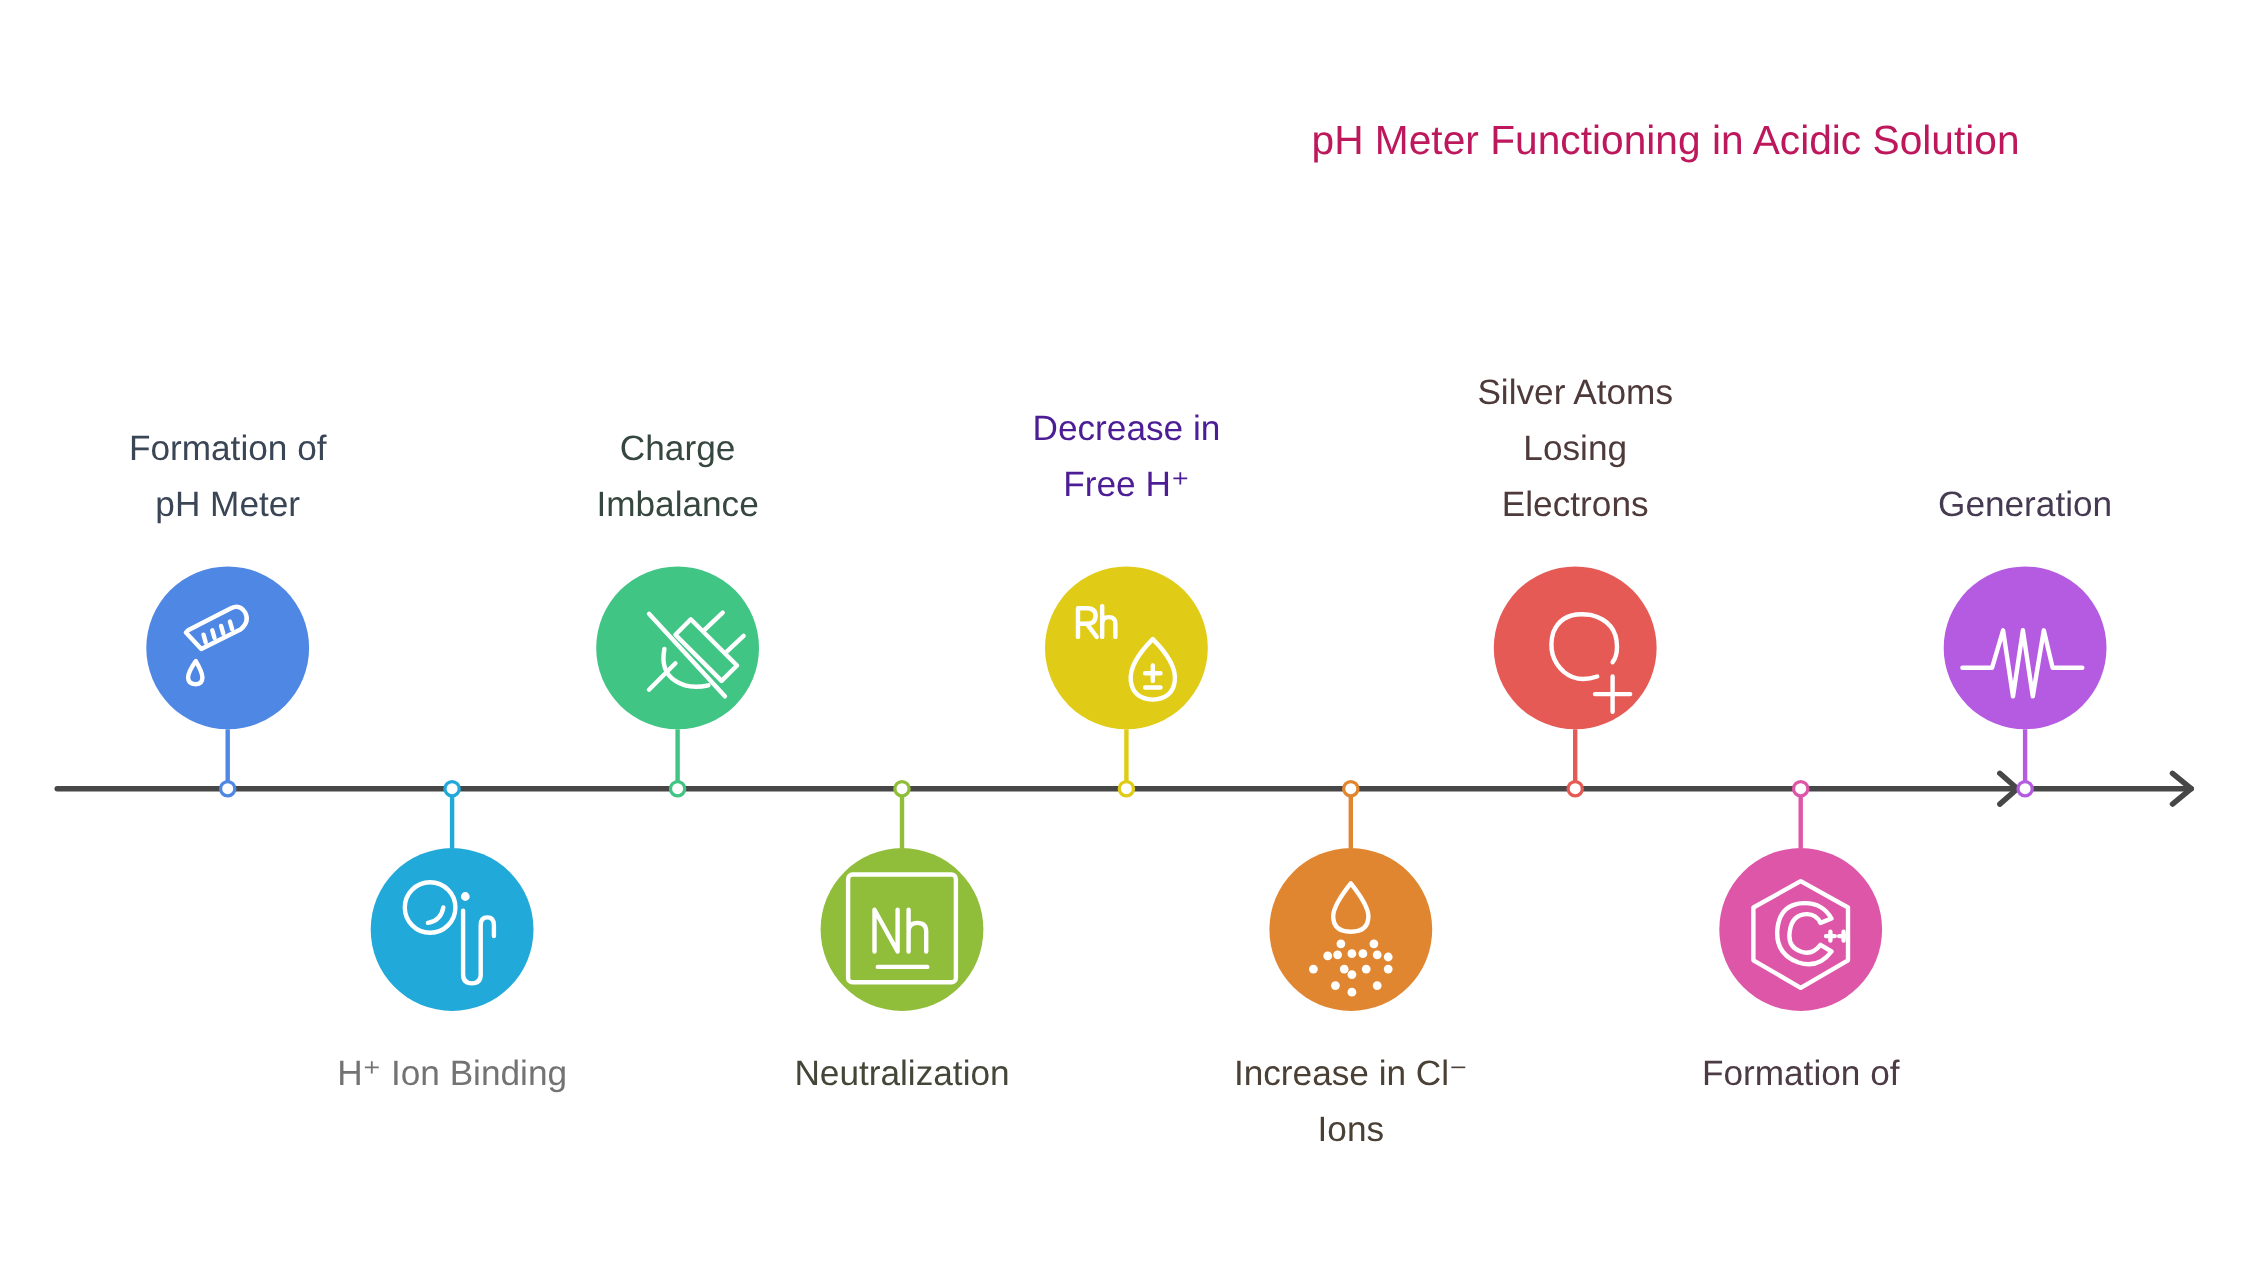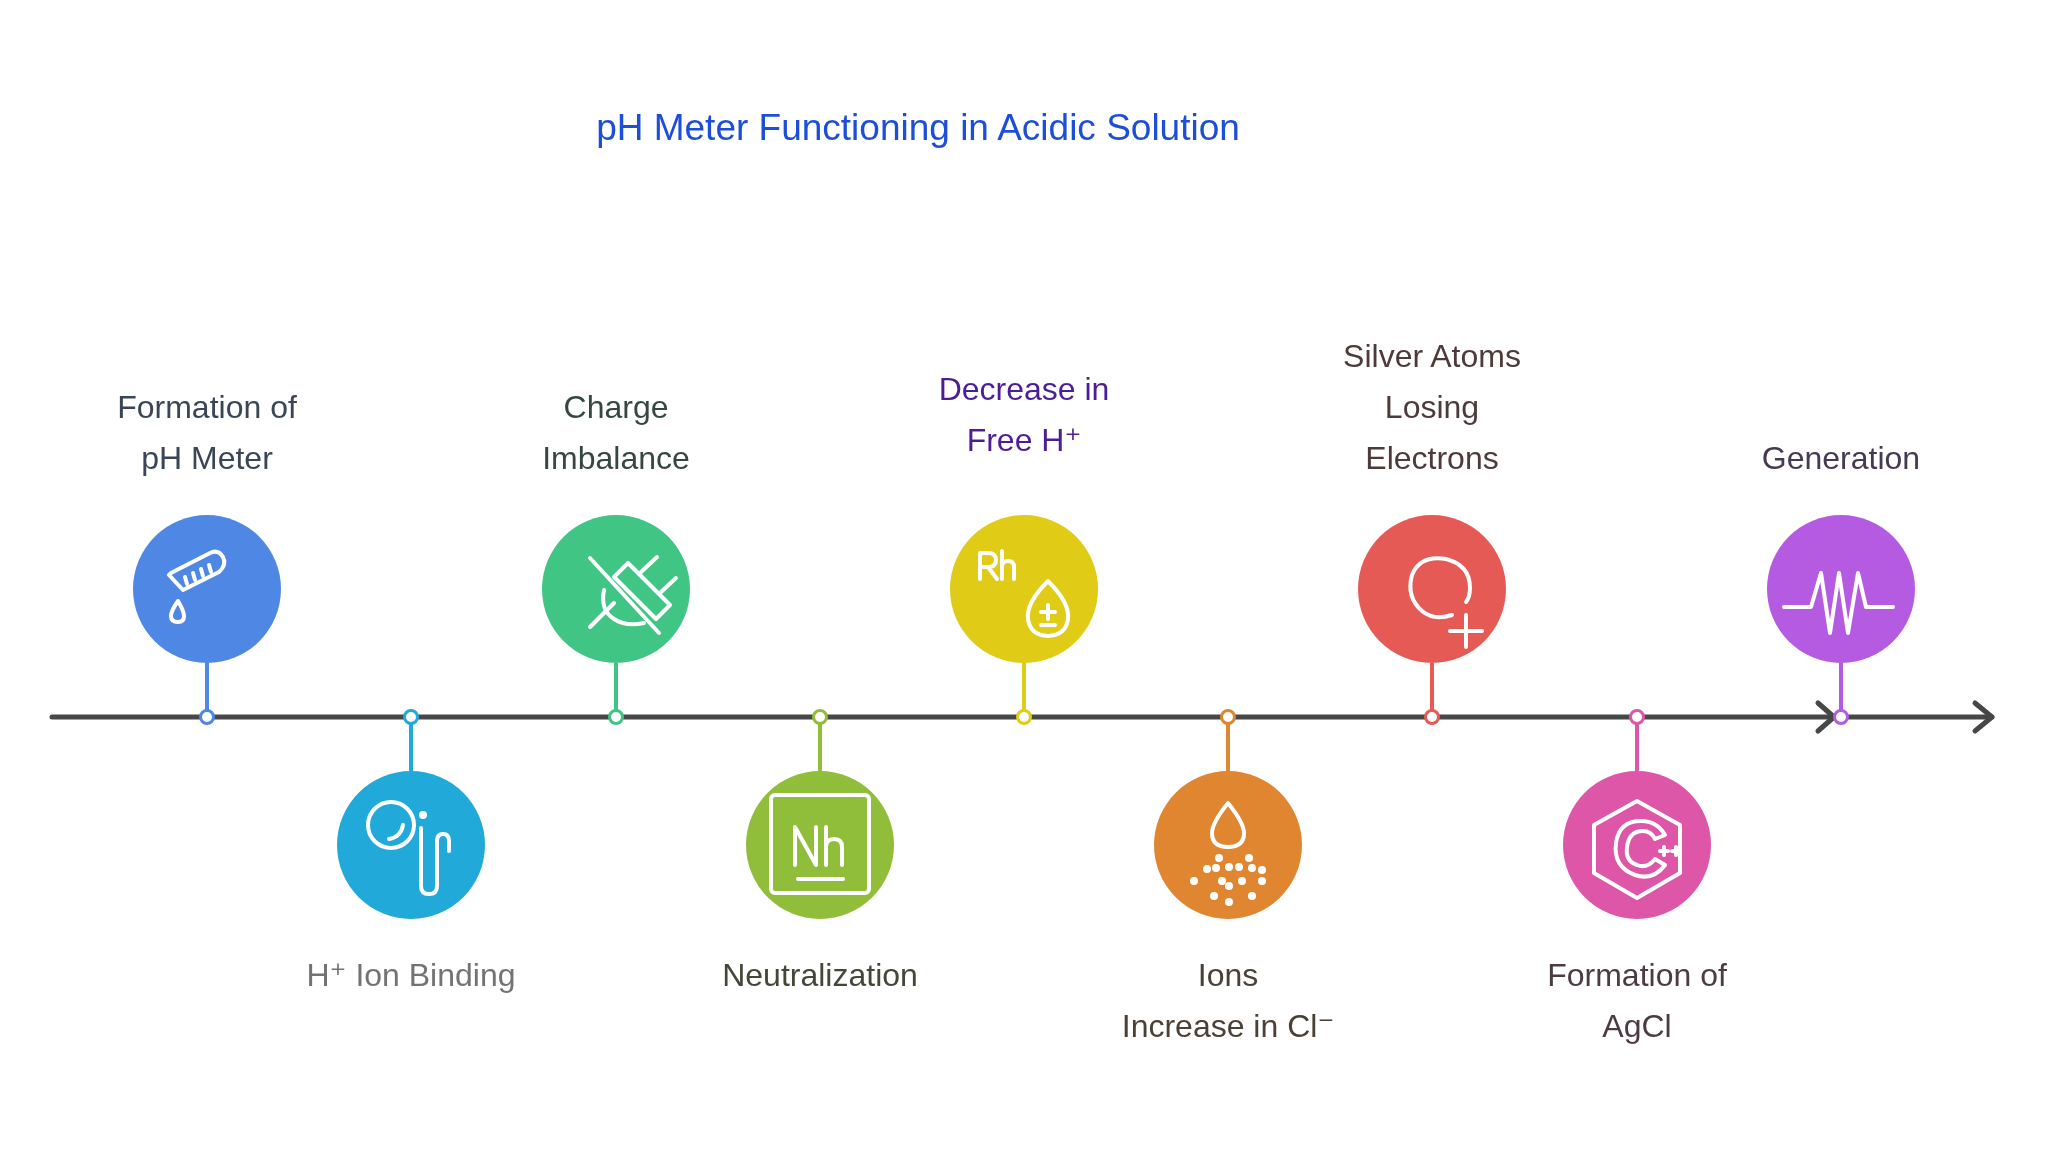--- a/index.html
+++ b/index.html
@@ -1,19 +1,19 @@
 <!DOCTYPE html>
 <html><head>
 <meta charset="utf-8">
 <style>
   html, body { margin:0; padding:0; background:#ffffff; }
   body { width:2048px; height:1154px; position:relative; overflow:hidden;
          font-family:"Liberation Sans", "DejaVu Sans", sans-serif; }
-  .title { position:absolute; left:0; width:1836px; top:106px; text-align:center;
-           font-size:37px; color:#1d4ed8; line-height:44px; }
+  .title { position:absolute; left:0; width:1836px; top:106px; text-align:right;
+           font-size:37px; color:#be185d; line-height:44px; }
   .axis { position:absolute; left:0; top:0; }
   .label { position:absolute; left:0; width:300px; text-align:center;
            font-size:32px; line-height:51px; }
   .label.top { bottom:0; }
   .label.bottom { top:0; }
   .circle { position:absolute; width:148px; height:148px; border-radius:50%; }
   .circle svg { position:absolute; left:0; top:0; }
   .stem { position:absolute; width:4px; }
   .dot { position:absolute; width:10px; height:10px; border-radius:50%;
          background:#fff; border-width:3px; border-style:solid; }
@@ -103,22 +103,22 @@
         <g fill="none" stroke="#fff" stroke-width="4" stroke-linecap="round" stroke-linejoin="round">
       <path d="M30 64 L30 38 L38 38 Q46 38 46 45 Q46 52 38 52 L30 52 M38 52 L47 64"></path>
       <path d="M52 36 L52 64 M52 52 Q52 46 58 46 Q64 46 64 52 L64 64"></path>
       <path d="M98 66 Q76 88 78 104 Q80 120 98 121 Q116 120 118 104 Q120 88 98 66 Z"></path>
       <path d="M98 90 L98 104 M91 97 L105 97 M91 110 L105 110"></path>
         </g>
       </svg>
     </div>
     <div class="dot" style="border-color: rgb(224, 203, 22); left: 1016px; top: 709px;"></div>
     <div class="label bottom" style="color: rgb(74, 64, 54); position: absolute; left: 1078px; top: 950px;">
+      <div>Increase in Cl⁻</div>
       <div>Ions</div>
-      <div>Increase in Cl⁻</div>
     </div>
     <div class="stem" style="background: rgb(224, 134, 48); left: 1226px; top: 717px; height: 54px;"></div>
     <div class="circle" style="background: rgb(224, 134, 48); left: 1154px; top: 771px;">
       <svg width="148" height="148" viewBox="0 0 148 148">
         <g fill="none" stroke="#fff" stroke-width="4" stroke-linecap="round" stroke-linejoin="round">
       <path d="M74 32 Q58 52 58 62 Q58 76 74 76 Q90 76 90 62 Q90 52 74 32 Z"></path>
         </g>
       <g fill="#fff">
       <circle cx="65" cy="87" r="4"></circle>
           <circle cx="95" cy="87" r="4"></circle>
@@ -152,21 +152,20 @@
         <g fill="none" stroke="#fff" stroke-width="4" stroke-linecap="round" stroke-linejoin="round">
       <path d="M108 87 Q112 82 112 73 Q112 50 88 44 Q62 40 54 60 Q48 82 64 96 Q76 106 94 100"></path>
       <line x1="108" y1="100" x2="108" y2="132"></line>
           <line x1="92" y1="116" x2="124" y2="116"></line>
         </g>
       </svg>
     </div>
     <div class="dot" style="border-color: rgb(230, 90, 86); left: 1424px; top: 709px;"></div>
     <div class="label bottom" style="color: rgb(76, 59, 69); position: absolute; left: 1487px; top: 950px;">
       <div>Formation of</div>
-      <div>AgCl</div>
     </div>
     <div class="stem" style="background: rgb(222, 86, 168); left: 1635px; top: 717px; height: 54px;"></div>
     <div class="circle" style="background: rgb(222, 86, 168); left: 1563px; top: 771px;">
       <svg width="148" height="148" viewBox="0 0 148 148">
         <g fill="none" stroke="#fff" stroke-width="4" stroke-linecap="round" stroke-linejoin="round">
       <path d="M74 30 L117 54 L117 102 L74 127 L31 102 L31 54 Z"></path>
       <path d="M102 64 Q94 50 78 50 Q56 50 53 72 Q50 96 72 104 Q90 110 102 94 L92 88 Q84 98 74 94 Q62 90 64 76 Q66 60 80 60 Q88 60 92 68 Z"></path>
       <path d="M97 80 L105 80 M101 76 L101 84 M109 80 L117 80 M113 76 L113 84"></path>
         </g>
       </svg>

